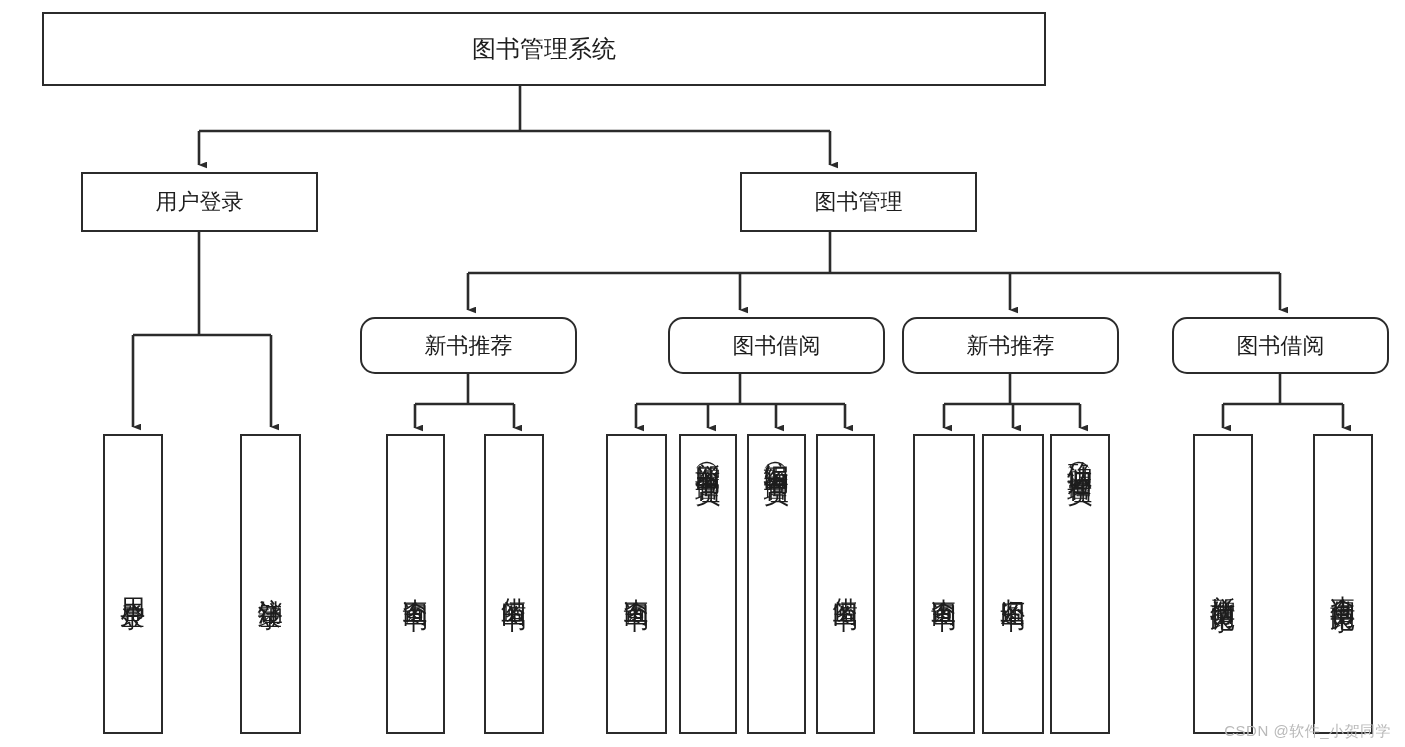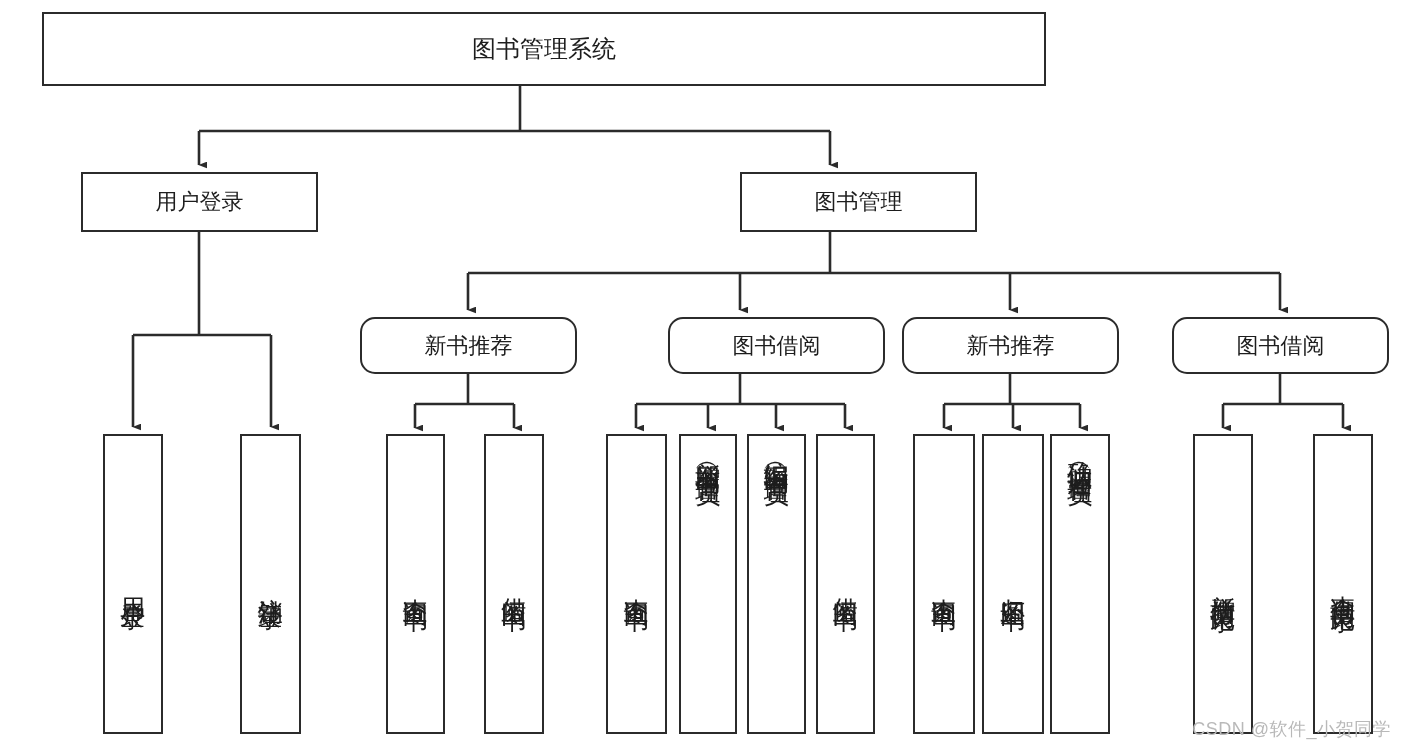--- a/index.html
+++ b/index.html
@@ -99,21 +99,21 @@
   .lf-c1 { left: 913px; width: 62px; }
   .lf-c2 { left: 982px; width: 62px; }
   .lf-c3 { left: 1050px; width: 60px; }
   .lf-d1 { left: 1193px; width: 60px; }
   .lf-d2 { left: 1313px; width: 60px; }
   
   #watermark {
     position: absolute;
     right: 14px;
     bottom: 6px;
-    font-size: 18px;
+    font-size: 15px;
     color: #b9b9b9;
     letter-spacing: 0.5px;
     white-space: nowrap;
   }
 </style>
 </head>
 <body>
 
 <div id="diagram-root">
 

